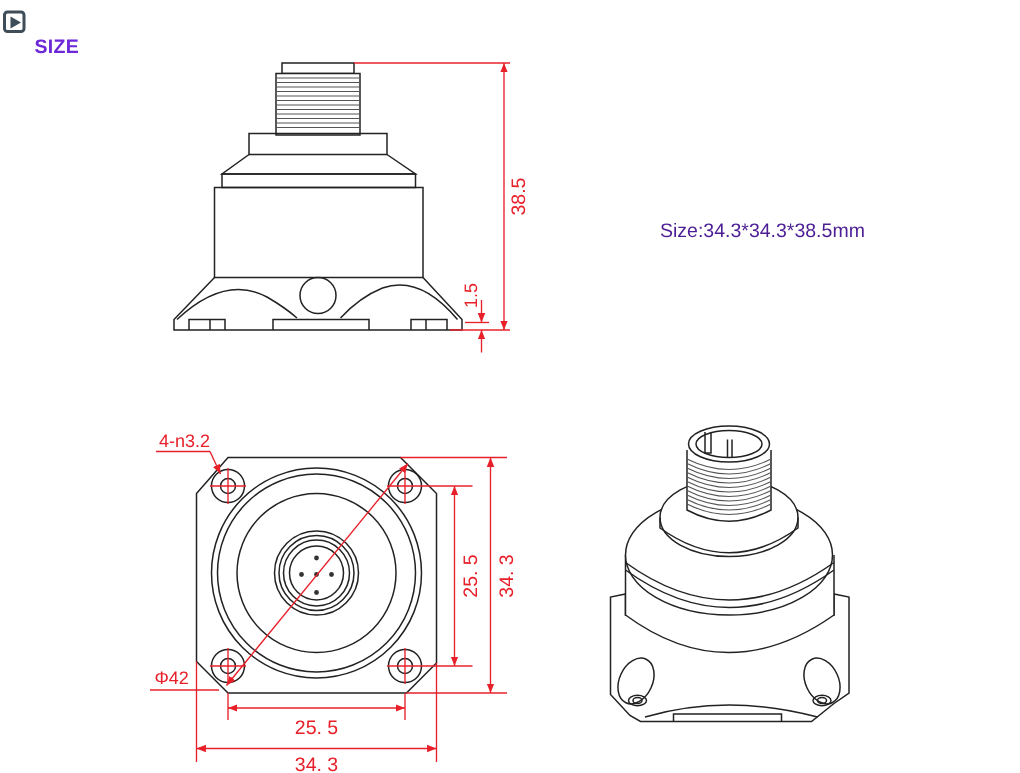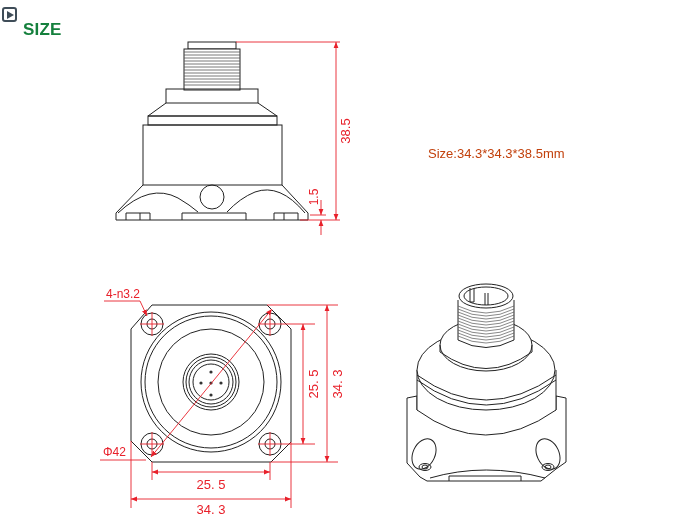--- a/index.html
+++ b/index.html
@@ -1,23 +1,23 @@
 <!DOCTYPE html>
 <html><head>
 <meta charset="utf-8">
 <style>
   html, body { margin:0; padding:0; background:#ffffff; }
   body { width:680px; height:515px; position:relative; overflow:hidden; font-family:"Liberation Sans", sans-serif; }
   .header { position:absolute; left:2px; top:3px; height:22px; display:flex; align-items:center; gap:6px; }
   .play-box { width:15px; height:15px; border:2px solid #3f4d58; border-radius:3px; box-sizing:border-box; position:relative; }
   .play-box::after { content:""; position:absolute; left:3px; top:2px; border-left:7px solid #3f4d58; border-top:4px solid transparent; border-bottom:4px solid transparent; }
-  .header-title { font-weight:bold; font-size:17px; color:#15803d; letter-spacing:0.2px;margin-top:32px; }
+  .header-title { font-weight:bold; font-size:13px; color:#6d28d9; letter-spacing:0.2px;margin-top:32px; }
   svg { position:absolute; left:0; top:0; }
   .dim { fill:#e8202a; font-family:"Liberation Sans", sans-serif; }
-  .size-text { position:absolute; left:428px; top:146px; font-size:13px; color:#c2410c; }
+  .size-text { position:absolute; left:440px; top:146px; font-size:13px; color:#4c1d95; }
 </style>
 </head>
 <body>
 
 <div class="header">
   <span class="play-box"></span>
   <span class="header-title">SIZE</span>
 </div>
 
 <div class="size-text">Size:34.3*34.3*38.5mm</div>

